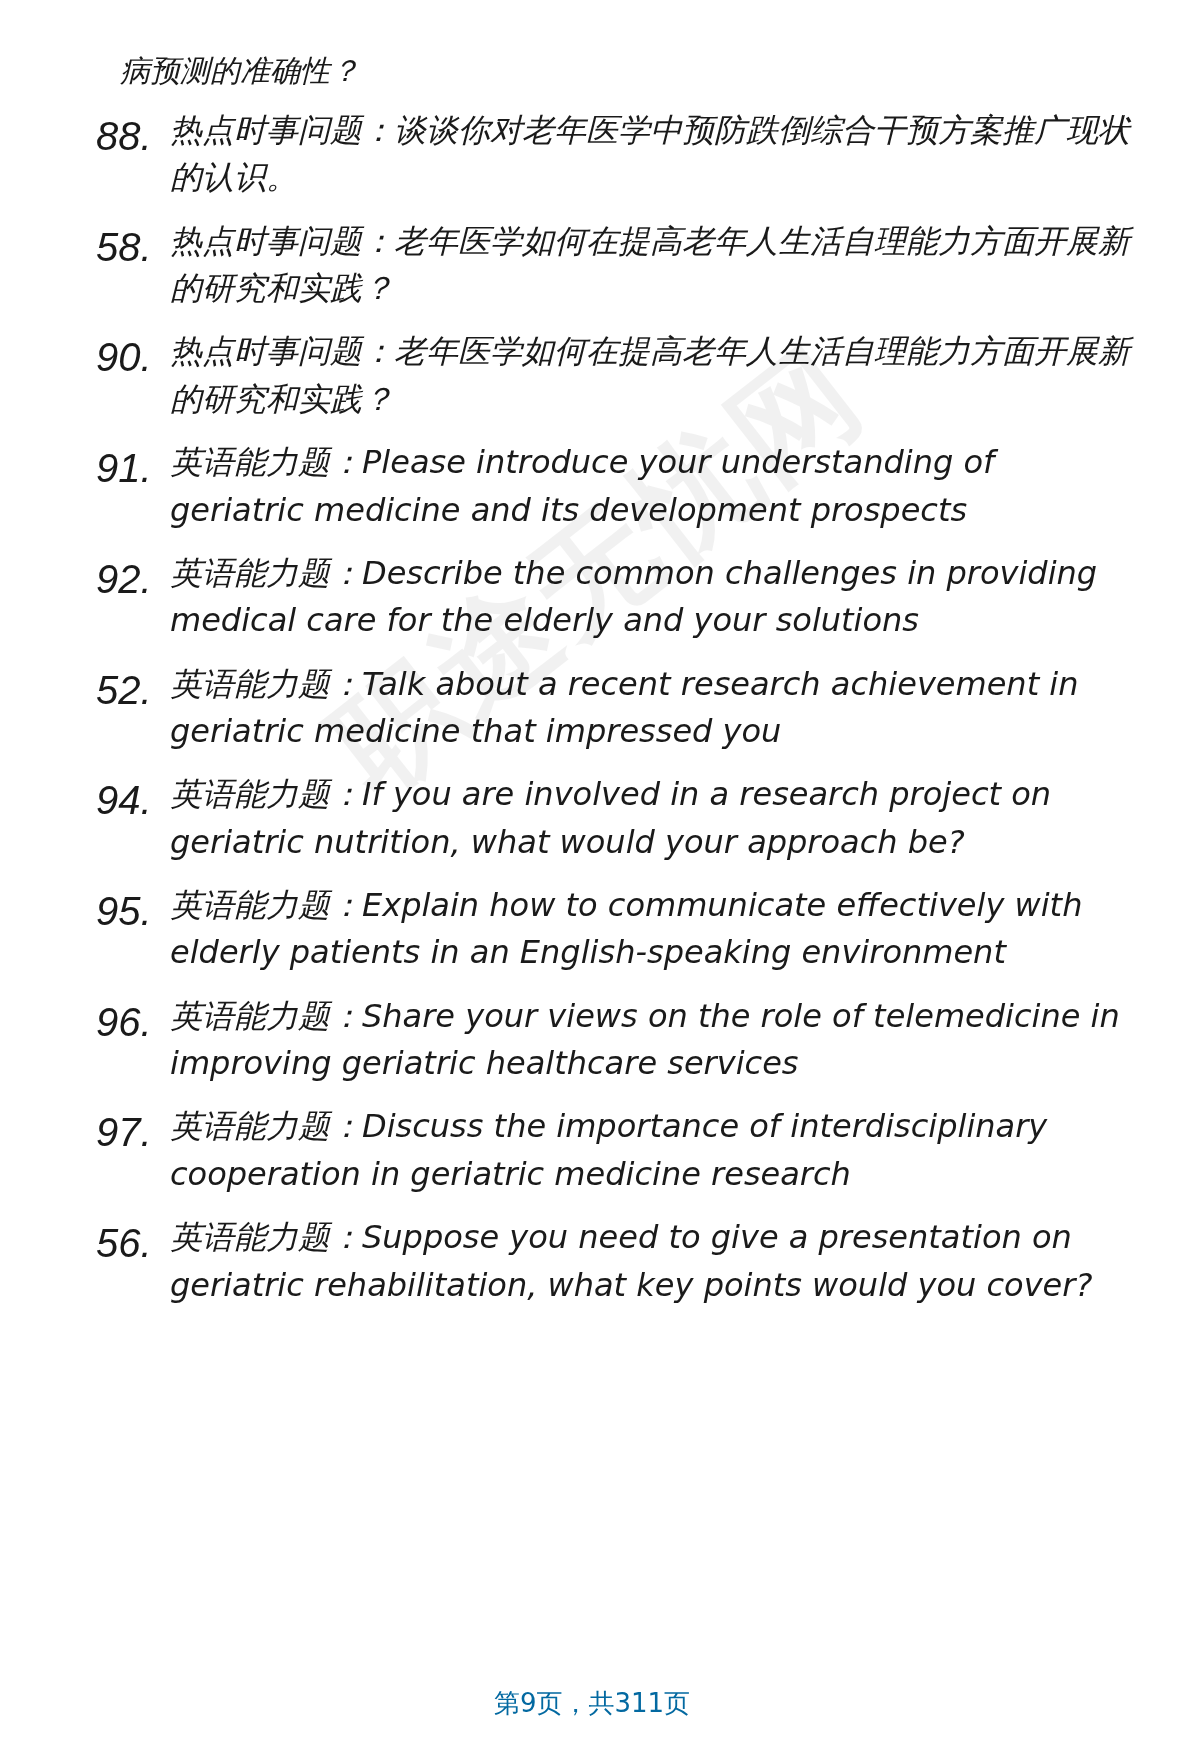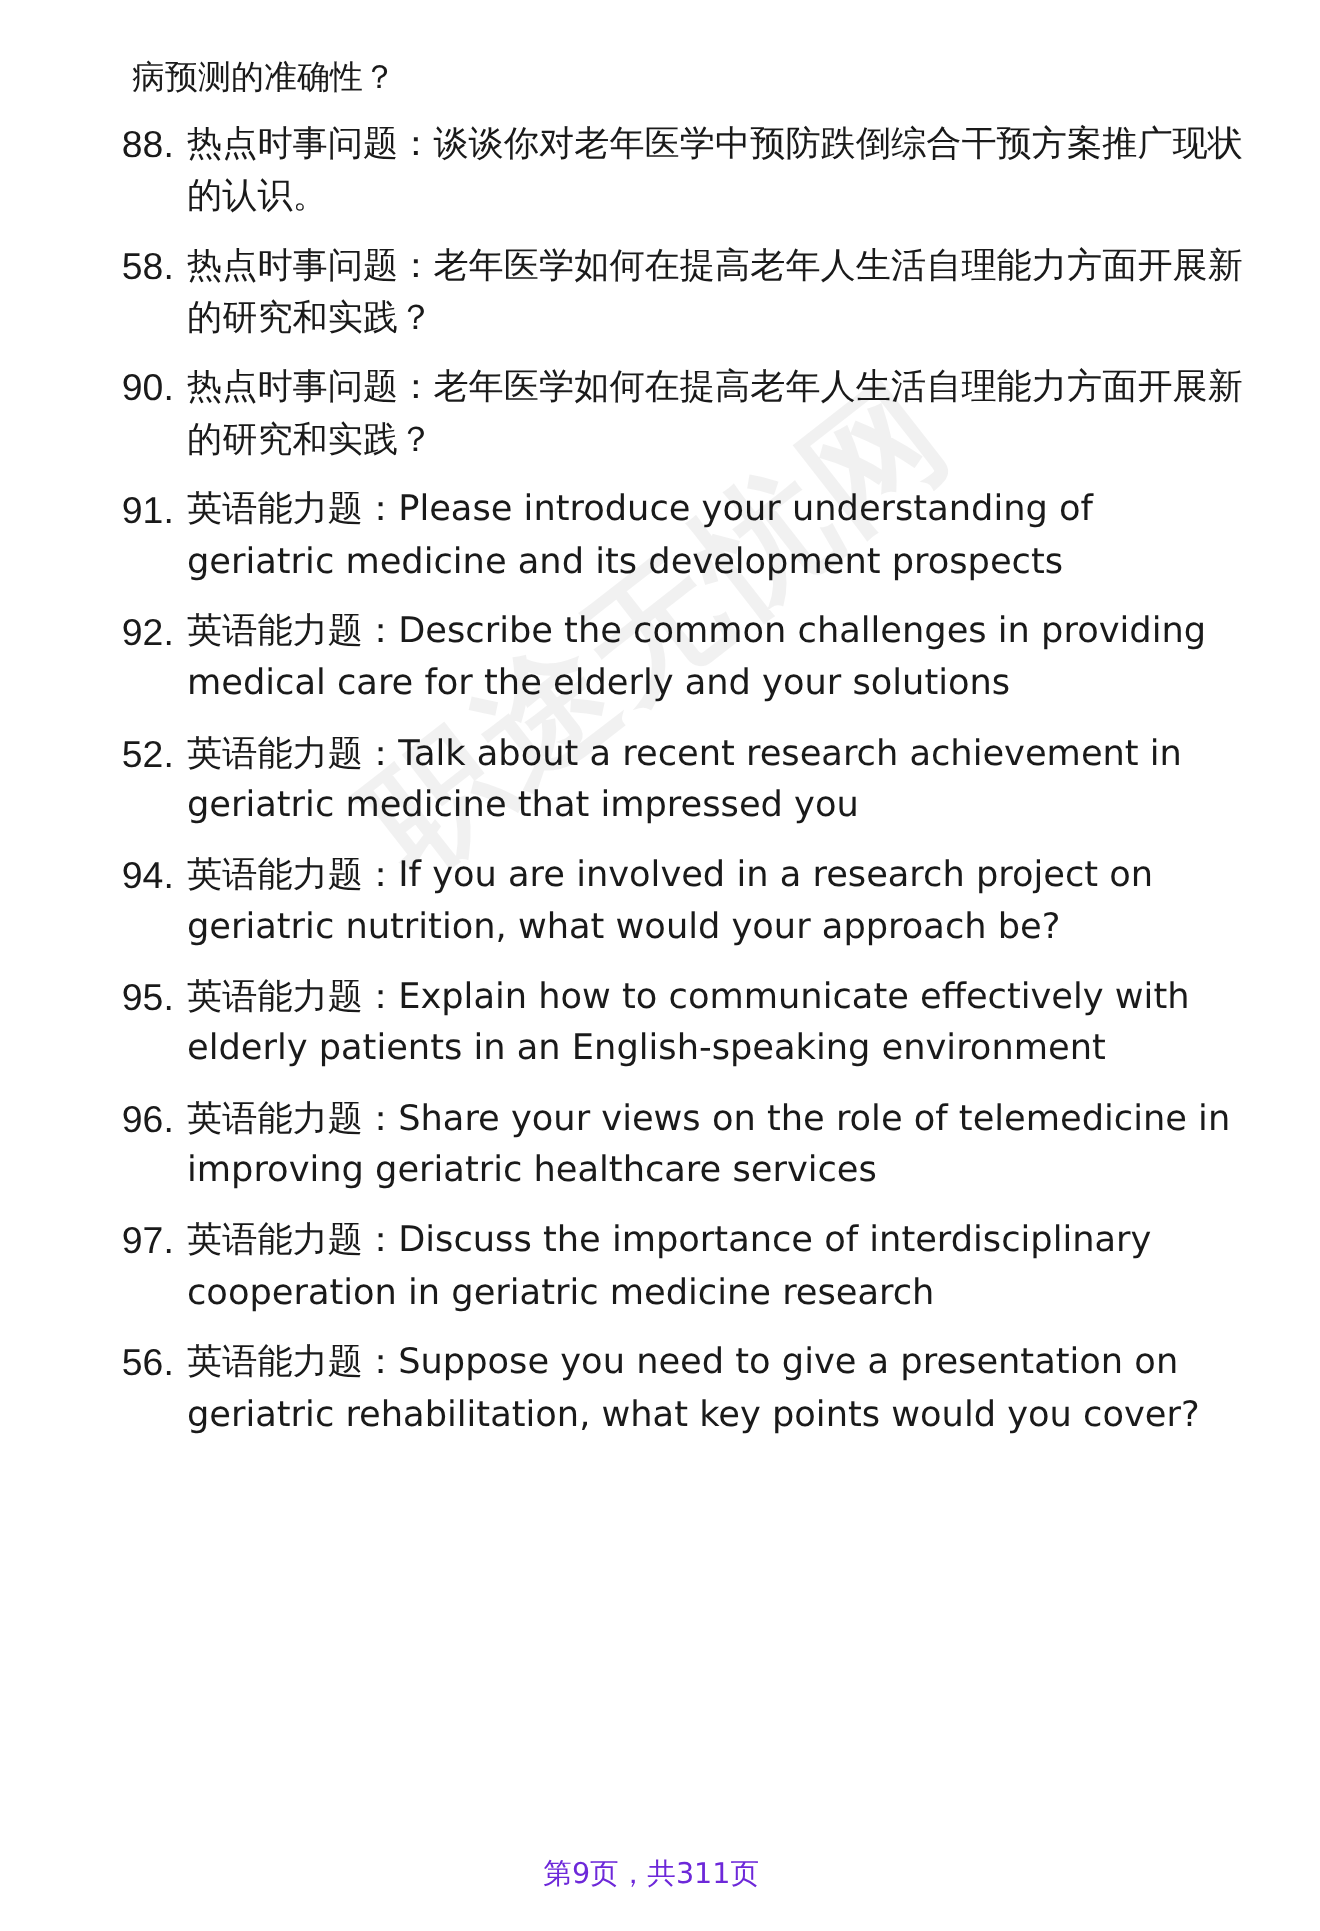--- a/index.html
+++ b/index.html
@@ -14,20 +14,21 @@
     font-family: "Liberation Sans", sans-serif;
     color: #1a1a1a;
     overflow: hidden;
   }
 
   .page {
     position: absolute;
     inset: 0;
     padding: 48px 64px 0 96px;
     box-sizing: border-box;
+    font-style: italic;
   }
 
   
   .watermark {
     position: absolute;
     left: 0;
     top: 0;
     width: 1200px;
     height: 1755px;
     pointer-events: none;
@@ -64,22 +65,21 @@
   }
 
   .item {
     display: flex;
     align-items: flex-start;
     margin-bottom: 16px;
   }
   .item-num {
     flex: 0 0 auto;
     width: 74px;
-    text-align: right;
-    font-size: 34px;
+    font-size: 40px;
     line-height: 1.48;
     padding-right: 12px;
     box-sizing: border-box;
     color: #1a1a1a;
     font-family: "Liberation Sans", sans-serif;
   }
   .item-text {
     flex: 1 1 auto;
     font-size: 32px;
     line-height: 1.48;
@@ -88,21 +88,21 @@
     letter-spacing: 0px;
   }
 
   .footer {
     position: absolute;
     left: 0;
     right: 16px;
     bottom: 34px;
     text-align: center;
     font-size: 26px;
-    color: #6d28d9;
+    color: #0369a1;
     font-family: "DejaVu Sans", sans-serif;
     z-index: 3;
   }
 </style>
 </head>
 <body>
 
 <div class="watermark">
   <div class="watermark-text">职途无忧网</div>
 </div>

